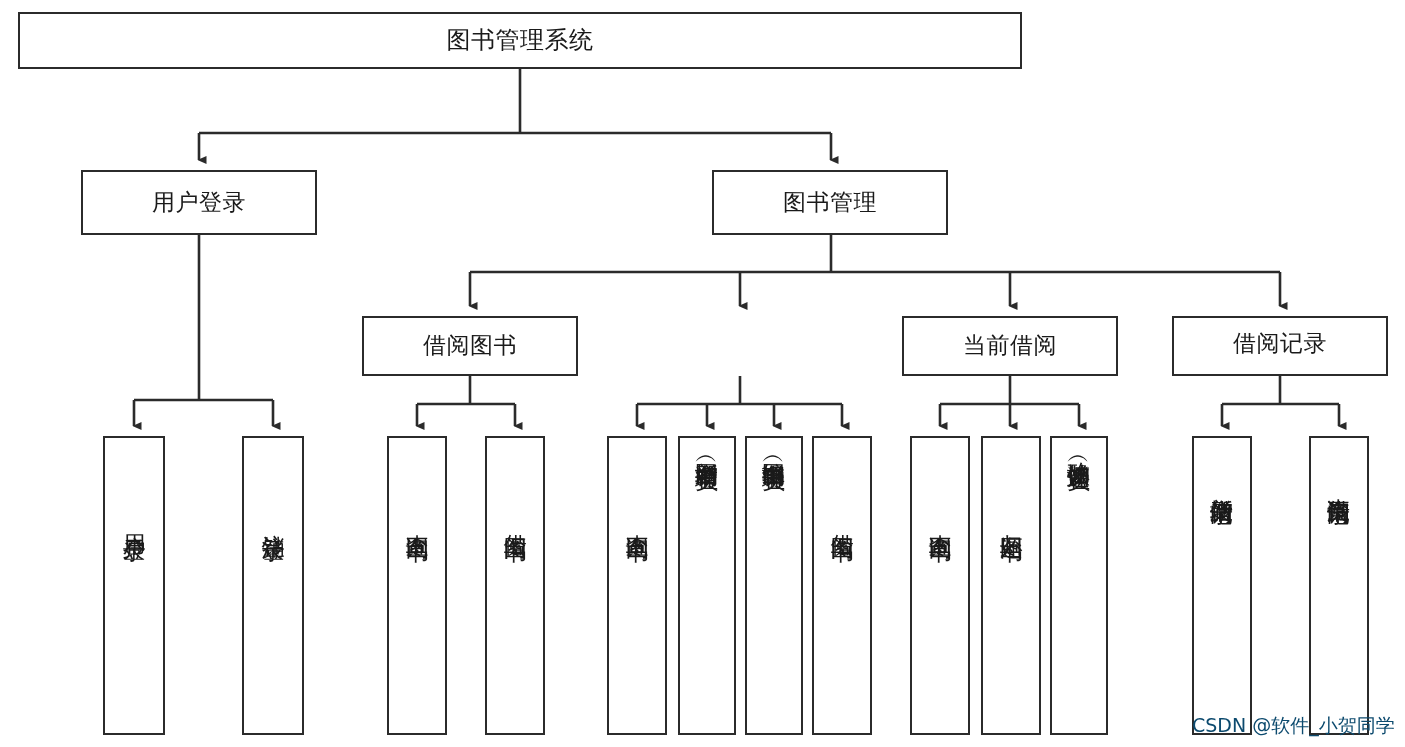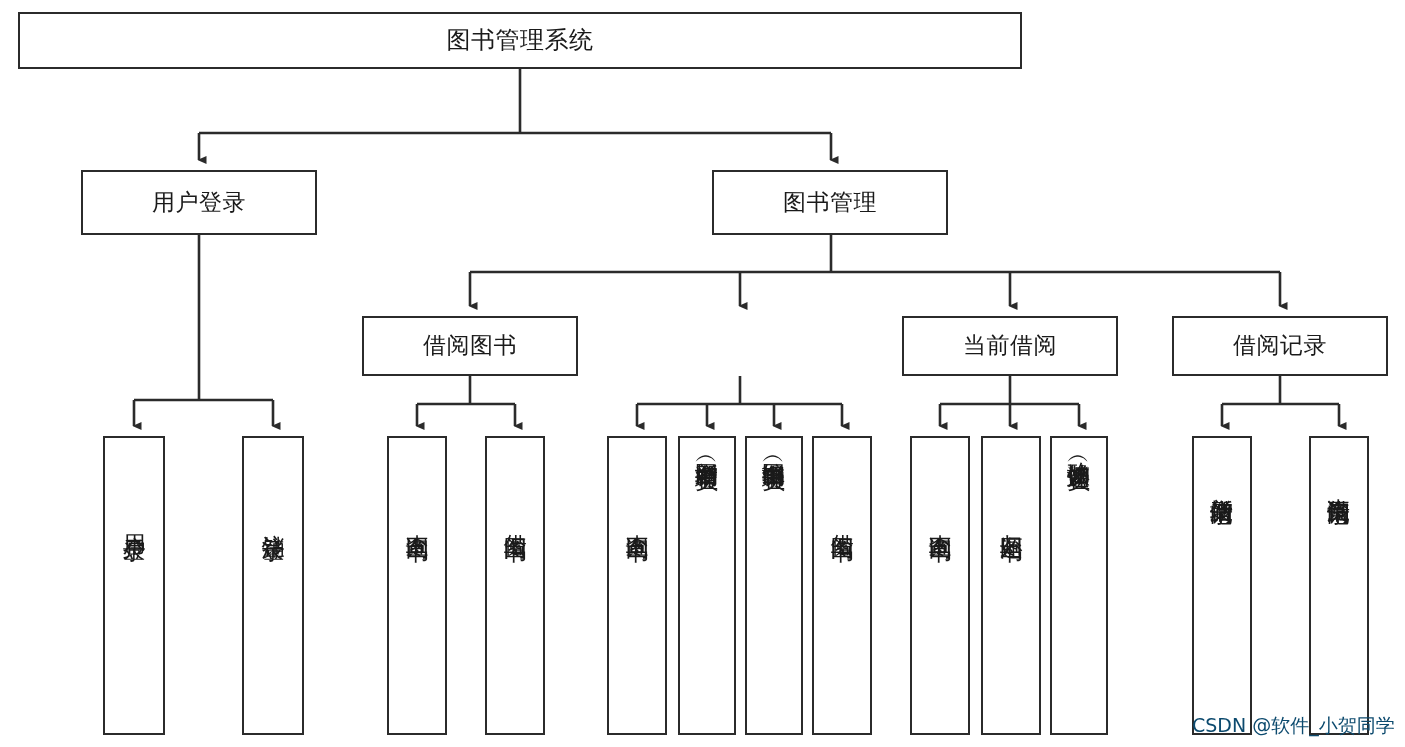--- a/index.html
+++ b/index.html
@@ -143,21 +143,21 @@
 
   <div class="node horiz" style="left:362px; top:316px; width:216px; height:60px;">
     <span class="node-label">借阅图书</span>
   </div>
 
 
   <div class="node horiz" style="left:902px; top:316px; width:216px; height:60px;">
     <span class="node-label">当前借阅</span>
   </div>
 
-  <div class="node horiz" style="left:1172px; top:316px; width:216px; height:60px;">
+  <div class="node horiz" style="left:1172px; top:316px; width:216px; height:60px;font-family:Liberation Mono, monospace;">
     <span class="node-label">借阅记录</span>
   </div>
 
   <div class="node vert" style="left:103px; top:436px; width:62px; height:299px; padding-top:78px;">
     <span class="node-label">用户登录</span>
   </div>
 
   <div class="node vert" style="left:242px; top:436px; width:62px; height:299px; padding-top:78px;">
     <span class="node-label">注销登录</span>
   </div>

